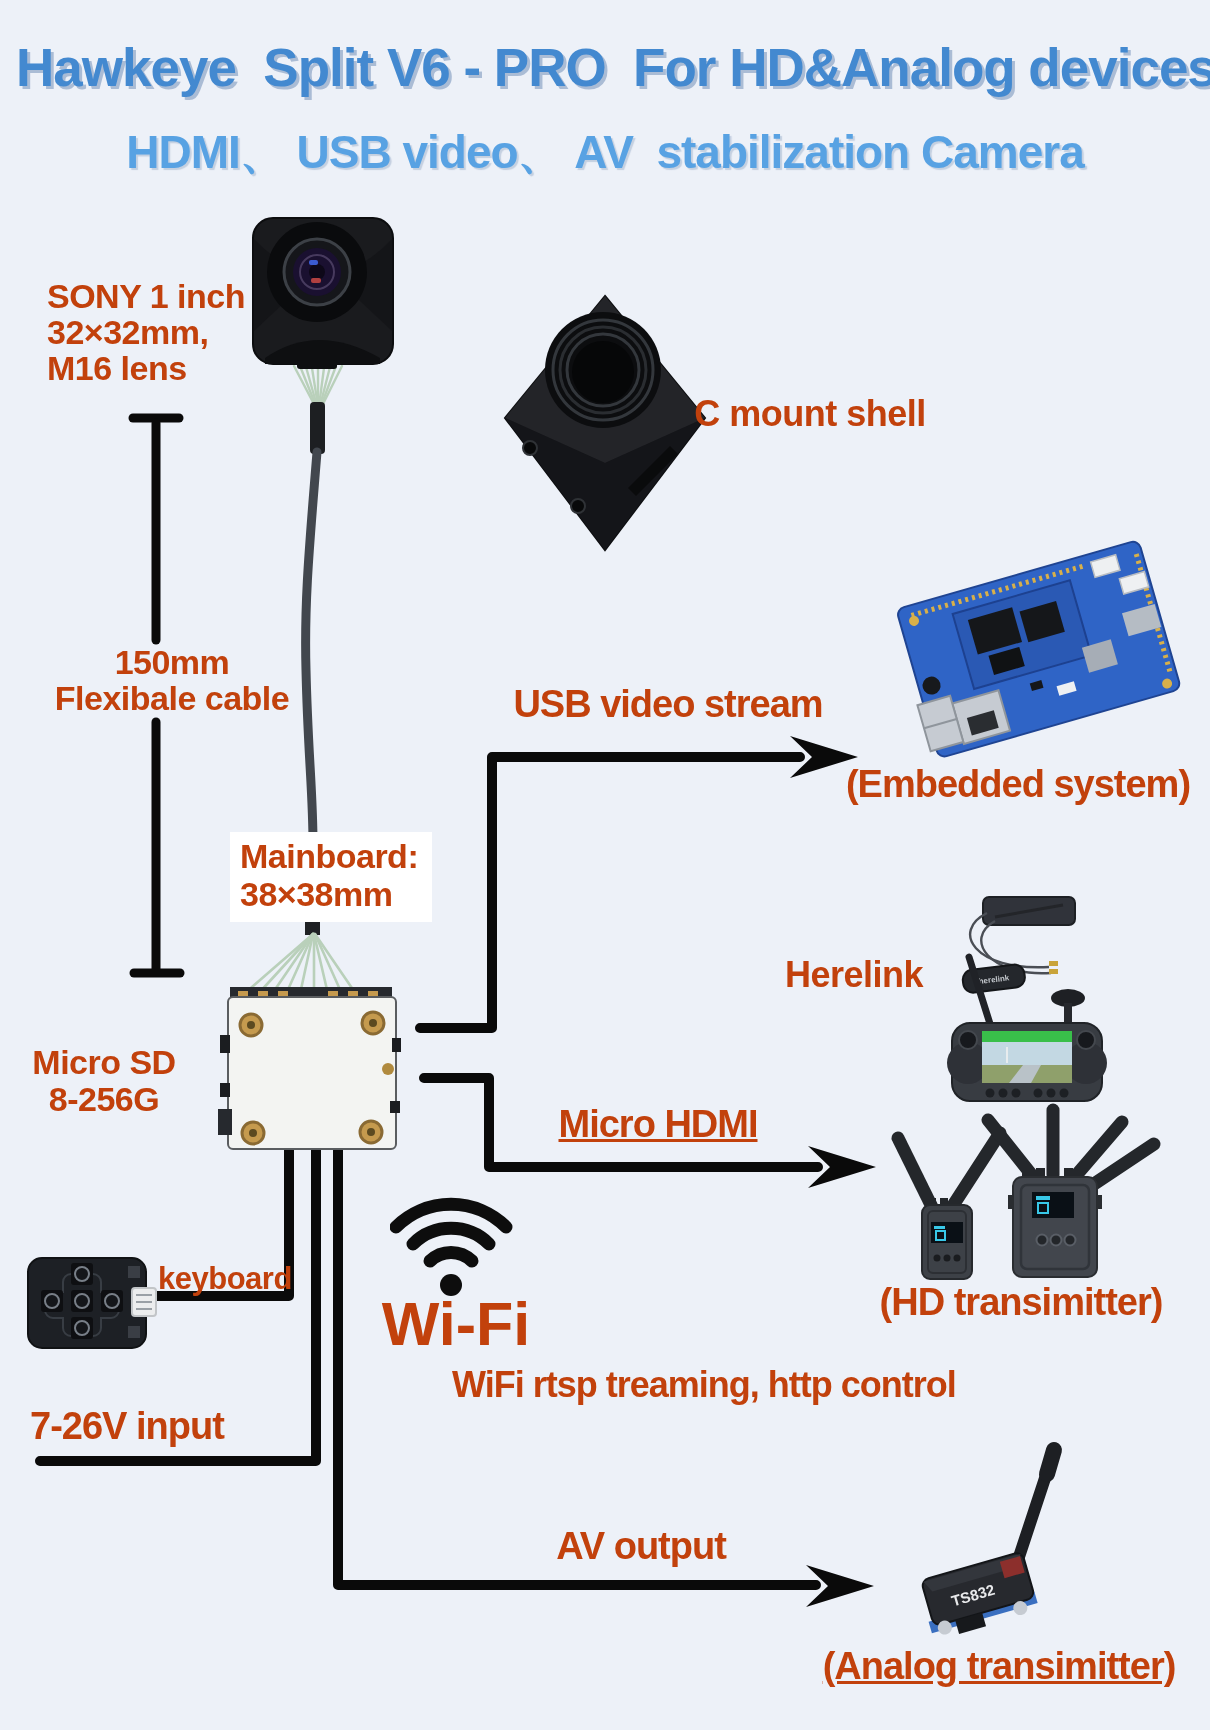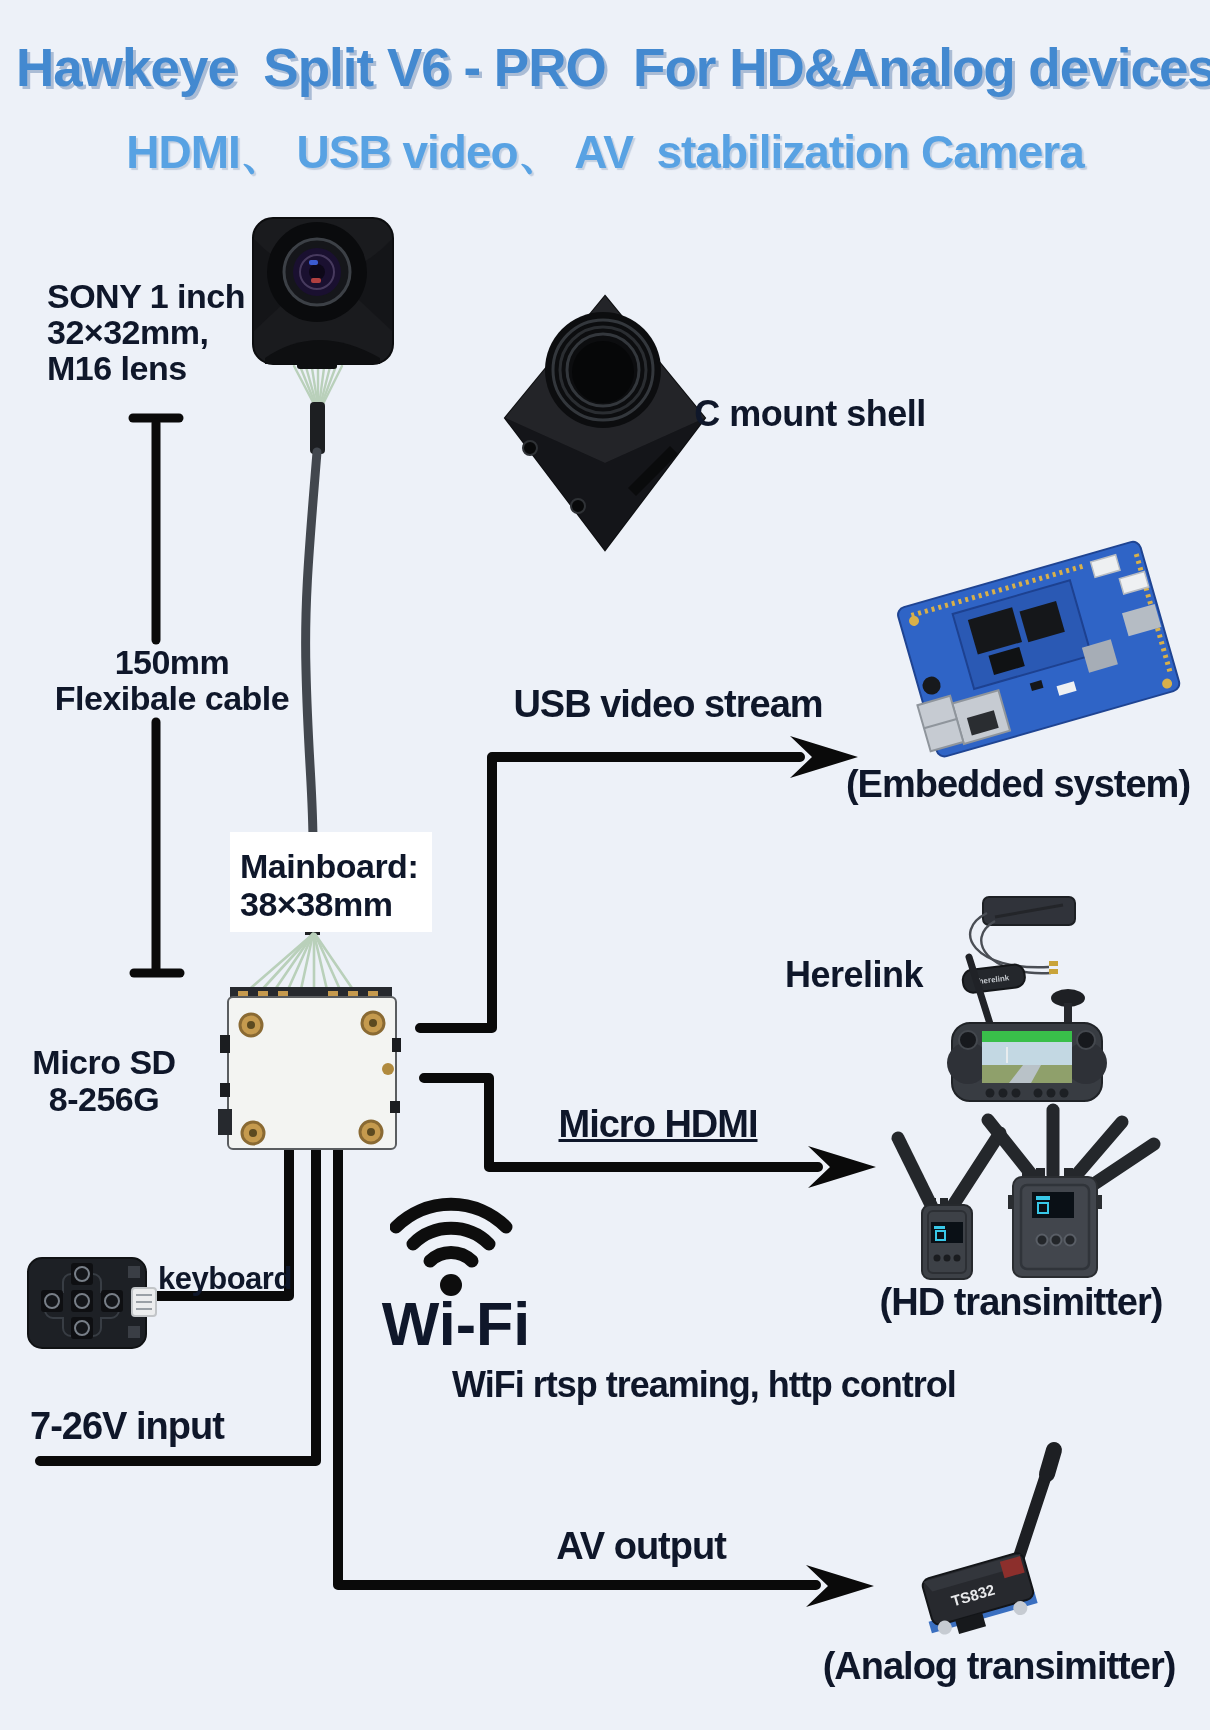--- a/index.html
+++ b/index.html
@@ -2,42 +2,42 @@
 <html><head>
 <meta charset="utf-8">
 <style>
   html,body{margin:0;padding:0;}
   #canvas{
     position:relative; width:1210px; height:1730px; overflow:hidden;
     background:#edf1f8;
     font-family:"Liberation Sans", sans-serif;
   }
   .lbl{
-    position:absolute; font-weight:bold; color:#0f172a;
+    position:absolute; font-weight:bold; color:#c2410c;
     white-space:pre; line-height:37px; letter-spacing:-0.5px;
   }
   .center{ transform:translateX(-50%); text-align:center; }
   #title{
     top:38px; left:16px; width:100%; 
     font-size:53px; letter-spacing:-1px; color:#4389d0;
     text-shadow:3px 3px 0 rgba(47,90,150,0.35);
     line-height:60px;
   }
   #subtitle{
     top:124px; left:0; width:100%; text-align:center;
     font-size:46px; letter-spacing:-1px; color:#58a2e3;
     text-shadow:2px 2px 1px rgba(120,145,180,0.35);
     line-height:56px;
   }
   .f34{font-size:34px;}
   .f36{font-size:36px;}
   .f38{font-size:38px; letter-spacing:-1px;}
   .f31{font-size:31px;}
   #mainboard-label{
-    background:#ffffff; padding:15px 14px 9px 10px; line-height:38px;
+    background:#ffffff; padding:5px 14px 9px 10px; line-height:38px;
   }
   #wifi-word{ font-size:61px; letter-spacing:0px;margin-top:20px;}
   svg{position:absolute; display:block;}
 </style>
 </head>
 <body>
 
 <div id="canvas">
 
   <svg style="left:0;top:0" width="1210" height="1730" viewBox="0 0 1210 1730">
@@ -324,18 +324,18 @@
   <div class="lbl f31" style="left:158px;top:1260px;">keyboard</div>
 
   <div class="lbl center" id="wifi-word" style="left:456px;top:1286px;">Wi-Fi</div>
 
   <div class="lbl f36" style="left:452px;top:1366px;letter-spacing:-1px;">WiFi rtsp treaming, http control</div>
 
   <div class="lbl f38" style="left:30px;top:1408px;">7-26V input</div>
 
   <div class="lbl f38 center" style="left:641px;top:1528px;text-align:center;">AV output</div>
 
-  <div class="lbl f38 center" style="left:999px;top:1648px;">(Analog transimitter)</div>
+  <div class="lbl f38 center" style="left:999px;top:1648px;text-decoration:underline;">(Analog transimitter)</div>
 
   <div class="lbl" id="title">Hawkeye  Split V6 - PRO  For HD&amp;Analog devices</div>
   <div class="lbl" id="subtitle">HDMI、 USB video、 AV  stabilization Camera</div>
 
 </div>
 
 </body></html>

